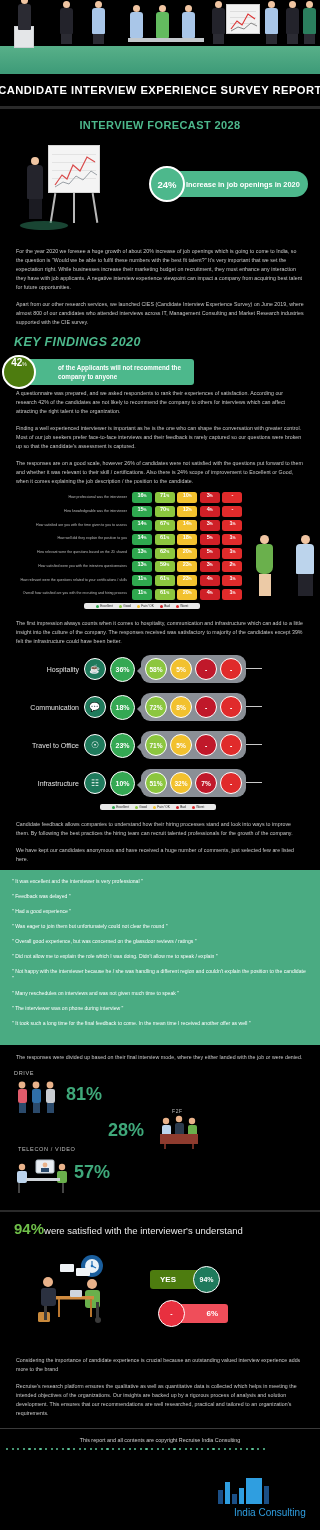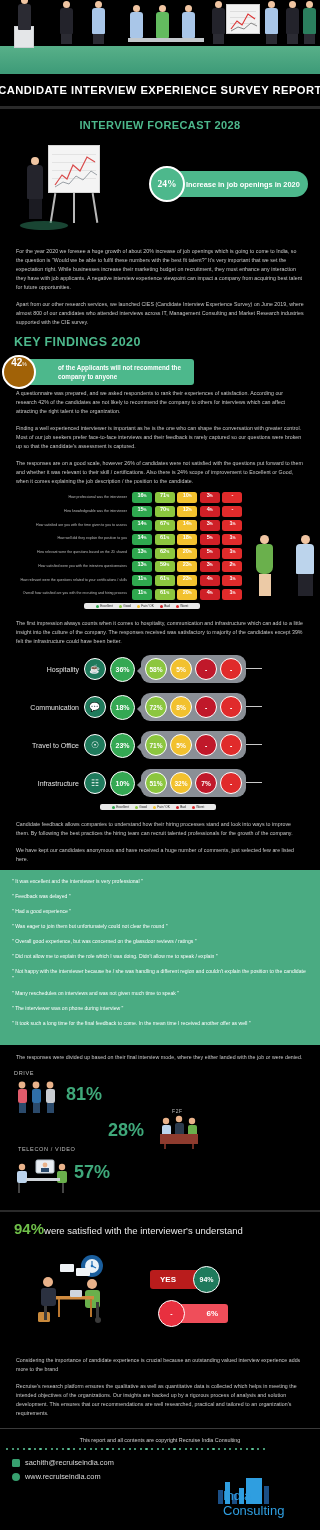--- a/index.html
+++ b/index.html
@@ -28,53 +28,53 @@
   .tablebar { position:absolute; background:#c3c8cc; }
 
   .title-band { width:320px; height:34px; background:#000;
     display:flex; align-items:center; justify-content:center; border-top:2px solid #3f9c79;}
   .title-band h1 { font-size:11.2px; letter-spacing:.45px; color:#fff; font-weight:bold; white-space:nowrap;}
   .thin-rule { width:320px; height:3px; background:#2a2a2a; }
 
   
   .sec-head { color:#4db88c; font-weight:bold; letter-spacing:.4px; }
   .h-forecast { font-size:11px; text-align:center; padding:10px 0 4px; }
-  .h-keyfind { font-size:12.5px; padding:8px 0 4px 14px; }
+  .h-keyfind { font-size:12.5px; padding:8px 0 4px 14px;font-style:italic; }
 
   
   .forecast-row { position:relative; height:112px; }
   .fc-illus { position:absolute; left:18px; top:8px; width:92px; height:96px; }
   .fc-chartboard { position:absolute; left:30px; top:2px; width:52px; height:48px;
     background:#f4f4f4; border:1px solid #d6d6d6; }
   .fc-chartboard .ln { position:absolute; left:3px; right:3px; height:1px; background:#e3e3e3; }
   .fc-spark { position:absolute; left:4px; top:5px; }
   .fc-legs { position:absolute; left:30px; top:50px; width:52px; height:32px; }
   .fc-legs span{ position:absolute; width:1.5px; height:30px; background:#b9b9b9; }
   .fc-man { position:absolute; left:6px; top:14px; width:22px; height:64px; }
   .fc-ellipse { position:absolute; left:2px; top:78px; width:48px; height:9px;
     border-radius:50%; background:#2d7d5d; opacity:.55; }
 
   .pill { position:absolute; left:150px; top:36px; width:158px; height:26px;
     background:#4db88c; border-radius:13px; display:flex; align-items:center; }
   .pill .pill-txt { color:#fff; font-size:7.4px; font-weight:bold; margin-left:36px; }
   .pill-circle { position:absolute; left:-1px; top:-5px; width:36px; height:36px;
     border-radius:50%; background:#4db88c; border:2px solid #fff;
     display:flex; align-items:center; justify-content:center; }
-  .pill-circle span{ color:#fff; font-size:9.5px; font-weight:bold;font-family:Liberation Serif, serif; }
+  .pill-circle span{ color:#fff; font-size:9.5px; font-weight:bold; }
 
   
   .para { font-size:5.25px; line-height:1.72; color:#c9c9c9; padding:0 16px; letter-spacing:.04px;}
   .para-gap { height:8px; }
 
   
   .banner { position:relative; margin:6px 0 4px 14px; width:180px; height:26px;
     background:#4db88c; border-radius:3px; display:flex; align-items:center;}
   .banner-txt { color:#fff; font-weight:bold; font-size:6.3px; line-height:1.5; margin-left:44px;}
   .banner-circle { position:absolute; left:-12px; top:-4px; width:34px; height:34px;
-    border-radius:50%; background:#a16207; border:2px solid #fff;
+    border-radius:50%; background:#4d7c0f; border:2px solid #fff;
     display:flex; align-items:baseline; justify-content:center; }
   .banner-circle b{ color:#fff; font-size:10px; }
   .banner-circle i{ color:#fff; font-size:5px; font-style:normal; }
 
   
   .rtable { margin:6px 0 0 0; padding:0 8px; position:relative; }
   .rrow { display:flex; align-items:center; height:11.4px; margin-bottom:2.4px; }
   .rlabel { width:124px; text-align:right; padding-right:5px;
     font-size:3.55px; color:#bdbdbd; line-height:1.1; }
   .cells { display:flex; gap:2.6px; }
@@ -129,21 +129,21 @@
   .mode-cap { position:absolute; font-size:5.6px; color:#bdbdbd; letter-spacing:.6px; }
   .mode-pct { position:absolute; color:#3fa87a; font-weight:bold; font-size:18px; }
   .tiny-fig { position:absolute; }
 
   
   .time-head { padding:8px 10px 0 14px; }
   .time-head b{ color:#6fbf49; font-size:15px; }
   .time-head span{ color:#eaeaea; font-size:9.5px; }
   .time-wrap { position:relative; height:118px; }
   .yes-pill { position:absolute; left:150px; top:32px; width:58px; height:19px;
-    background:#b91c1c; border-radius:3px; display:flex; align-items:center; }
+    background:#4d7c0f; border-radius:3px; display:flex; align-items:center; }
   .yes-pill b{ color:#fff; font-size:8px; margin-left:10px; }
   .yes-circle { position:absolute; right:-12px; top:-4px; width:27px; height:27px;
     border-radius:50%; background:#1f7a5c; border:1.5px solid #fff;
     display:flex; align-items:center; justify-content:center; color:#fff;
     font-size:7px; font-weight:bold; }
   .no-pill { position:absolute; left:170px; top:66px; width:58px; height:19px;
     background:#ef4e5a; border-radius:3px; display:flex; align-items:center; justify-content:flex-end;}
   .no-pill b{ color:#fff; font-size:8px; margin-right:10px; }
   .no-circle { position:absolute; left:-12px; top:-4px; width:27px; height:27px;
     border-radius:50%; background:#e8303f; border:1.5px solid #fff;
@@ -157,21 +157,21 @@
   .dots { display:flex; gap:3.4px; padding:0 6px 6px; }
   .dots i{ width:2.2px; height:2.2px; border-radius:50%; background:#5ec79a; display:block;}
   .contact { padding:2px 0 0 12px; }
   .contact div{ display:flex; align-items:center; gap:5px; margin-bottom:5px; }
   .contact span{ font-size:7.4px; color:#d9d9d9; }
   .cic { width:8px; height:8px; border-radius:1.5px; background:#37a06f; display:block; }
   .cic.round{ border-radius:50%; }
   .logo { position:absolute; right:10px; bottom:12px; width:92px; height:44px; }
   .logo-bars { position:absolute; bottom:14px; left:0; display:flex; align-items:flex-end; gap:2px; }
   .logo-bars i{ display:block; background:#1c7fd6; }
-  .logo-txt { position:absolute; bottom:0; left:5px; color:#2f9ee0; font-size:13px; }
+  .logo-txt { position:absolute; bottom:0; left:16px; color:#2f9ee0; font-size:10px; }
 </style>
 </head>
 <body>
 
 <div class="page">
 
   <div class="hero">
     <div class="hero-floor"></div>
     <div class="hero-people">
       <div class="podium" style="left:14px;bottom:6px;"></div>
@@ -662,30 +662,20 @@
       <i></i>
       <i></i>
       <i></i>
       <i></i>
       <i></i>
       <i></i>
       <i></i>
       <i></i>
     </div>
 
-  <div class="contact">
-    <div>
-      <i class="cic"></i>
-      <span>sachith@recruiseindia.com</span>
-    </div>
-    <div>
-      <i class="cic round"></i>
-      <span>www.recruiseindia.com</span>
-    </div>
-  </div>
 
   <div class="logo">
     <div class="logo-bars">
       <i style="width:5px;height:14px;background:#1b4f86;"></i>
       <i style="width:5px;height:22px;background:#2f9ee0;"></i>
       <i style="width:5px;height:10px;background:#1b4f86;"></i>
       <i style="width:5px;height:16px;background:#2f9ee0;"></i>
       <i style="width:16px;height:26px;background:#2f9ee0;"></i>
       <i style="width:5px;height:18px;background:#1b4f86;"></i>
     </div>

